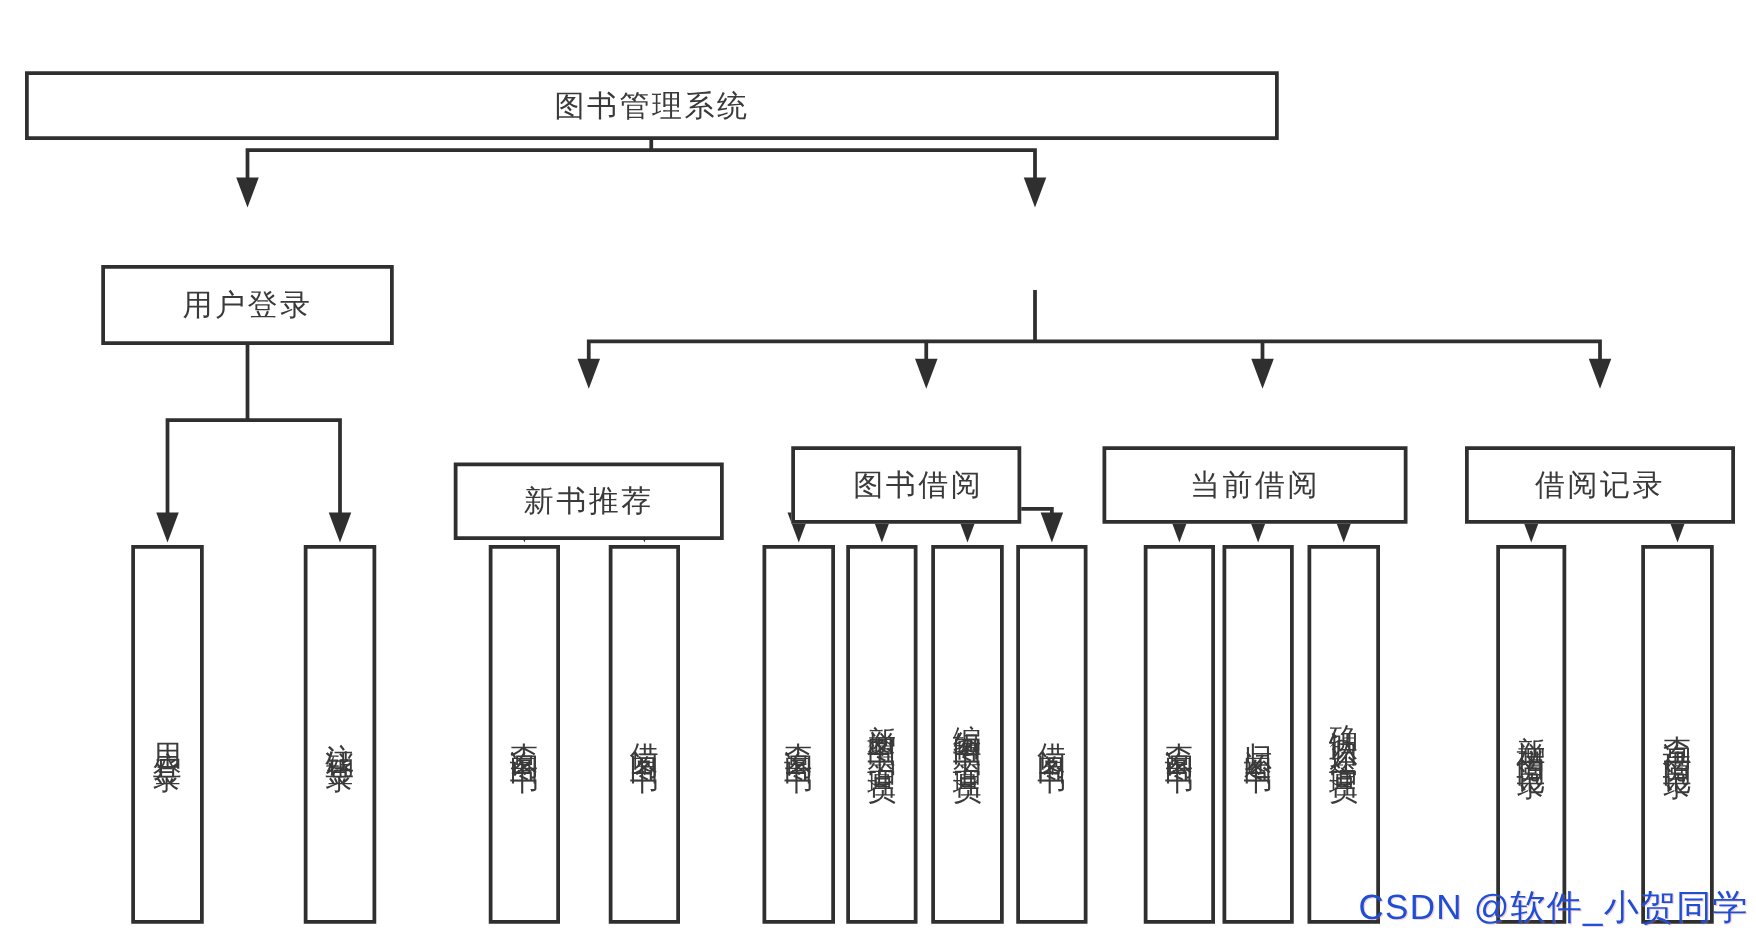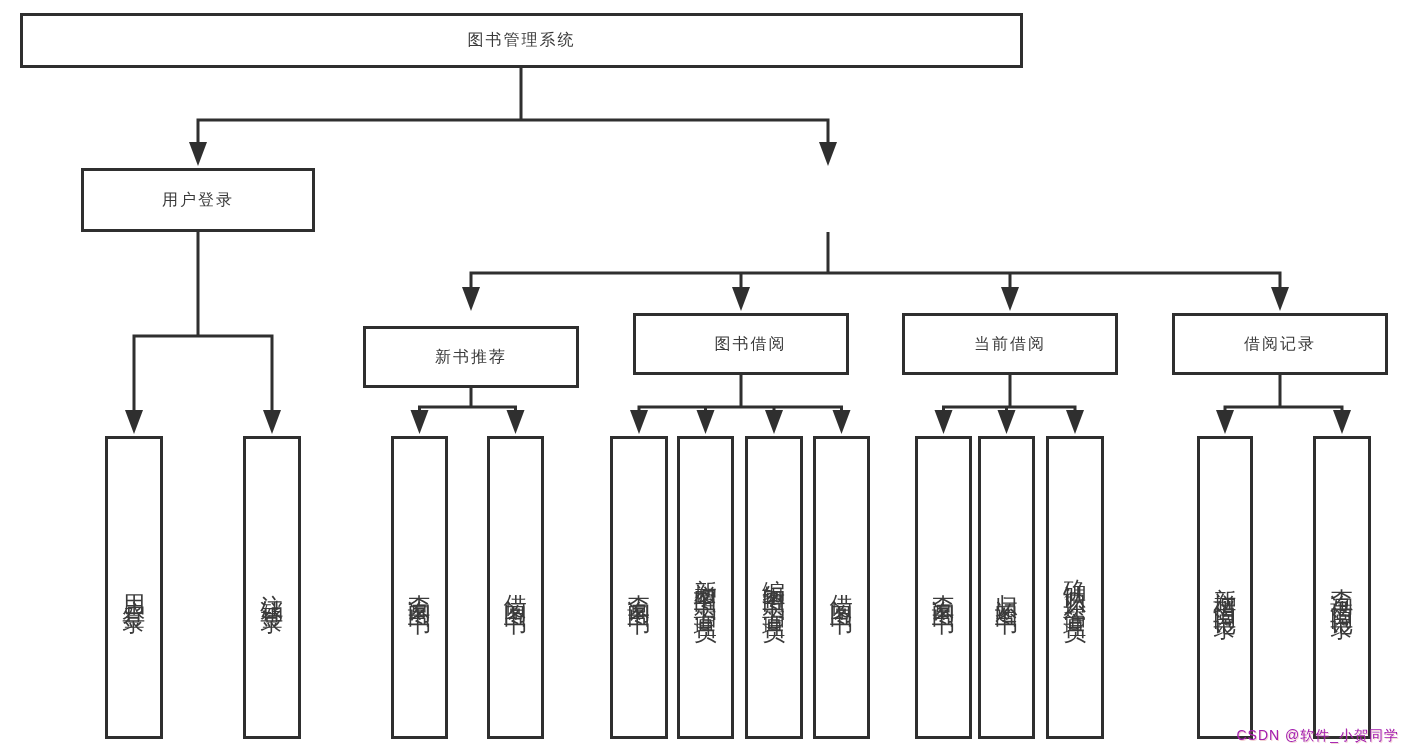--- a/index.html
+++ b/index.html
@@ -8,28 +8,28 @@
     font-family:"Liberation Sans",sans-serif;overflow:hidden;
   }
   .connector-layer{position:absolute;left:0;top:0;width:1405px;height:747px;}
   .connector-layer path{stroke:#2f2f2f;stroke-width:3;fill:none;}
   .connector-layer polygon{fill:#2f2f2f;stroke:none;}
   .box{
     position:absolute;box-sizing:border-box;background:#ffffff;
     border:3px solid #2f2f2f;color:#3a3a3a;
     display:flex;align-items:center;justify-content:center;
   }
-  .h-box{font-size:16px;letter-spacing:2px;white-space:nowrap;}
+  .h-box{font-size:24px;letter-spacing:2px;white-space:nowrap;margin-top:44px;}
   .v-box{
     writing-mode:vertical-rl;text-orientation:mixed;
     font-size:23px;letter-spacing:6px;line-height:1.15;
   }
   .watermark{
     position:absolute;right:6px;bottom:2px;
-    font-size:14px;letter-spacing:1px;color:#a21caf;
+    font-size:28px;letter-spacing:1px;color:#1d4ed8;
     text-shadow:1px 1px 0 rgba(220,120,130,0.35);
     white-space:nowrap;
   }
 </style>
 </head>
 <body>
 
 <div class="stage">
 
   <svg class="connector-layer" viewBox="0 0 1405 747" xmlns="http://www.w3.org/2000/svg">
@@ -73,22 +73,22 @@
       <polygon points="1216,410 1234,410 1225,434"></polygon>
       <polygon points="1333,410 1351,410 1342,434"></polygon>
     </g>
   </svg>
 
   <div class="box h-box" style="left:20px;top:13px;width:1003px;height:55px;">图书管理系统</div>
 
   <div class="box h-box" style="left:81px;top:168px;width:234px;height:64px;">用户登录</div>
 
   <div class="box h-box" style="left:363px;top:326px;width:216px;height:62px;">新书推荐</div>
-  <div class="box h-box" style="left:633px;top:313px;width:216px;height:62px;padding-left:19px;">图书借阅</div>
-  <div class="box h-box" style="left:902px;top:313px;width:216px;height:62px;">当前借阅</div>
+  <div class="box h-box" style="left:633px;top:313px;width:184px;height:62px;padding-left:19px;">图书借阅</div>
+  <div class="box h-box" style="left:882px;top:313px;width:244px;height:62px;">当前借阅</div>
   <div class="box h-box" style="left:1172px;top:313px;width:216px;height:62px;">借阅记录</div>
 
   <div class="box v-box" style="left:105px;top:436px;width:58px;height:303px;">用户登录</div>
   <div class="box v-box" style="left:243px;top:436px;width:58px;height:303px;">注销登录</div>
 
   <div class="box v-box" style="left:391px;top:436px;width:57px;height:303px;">查询图书</div>
   <div class="box v-box" style="left:487px;top:436px;width:57px;height:303px;">借阅图书</div>
 
   <div class="box v-box" style="left:610px;top:436px;width:58px;height:303px;">查询图书</div>
   <div class="box v-box" style="left:677px;top:436px;width:57px;height:303px;">新增图书（管理员）</div>

